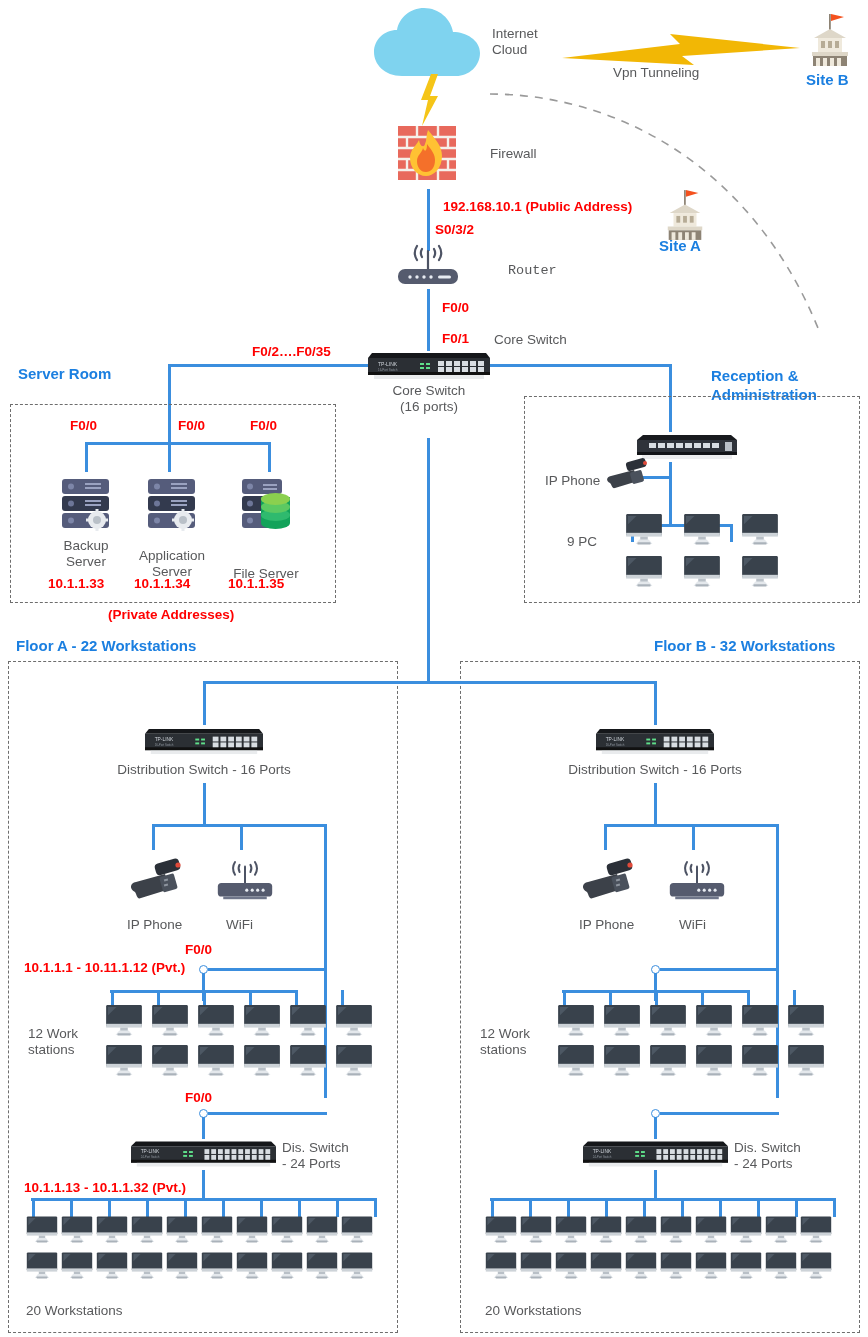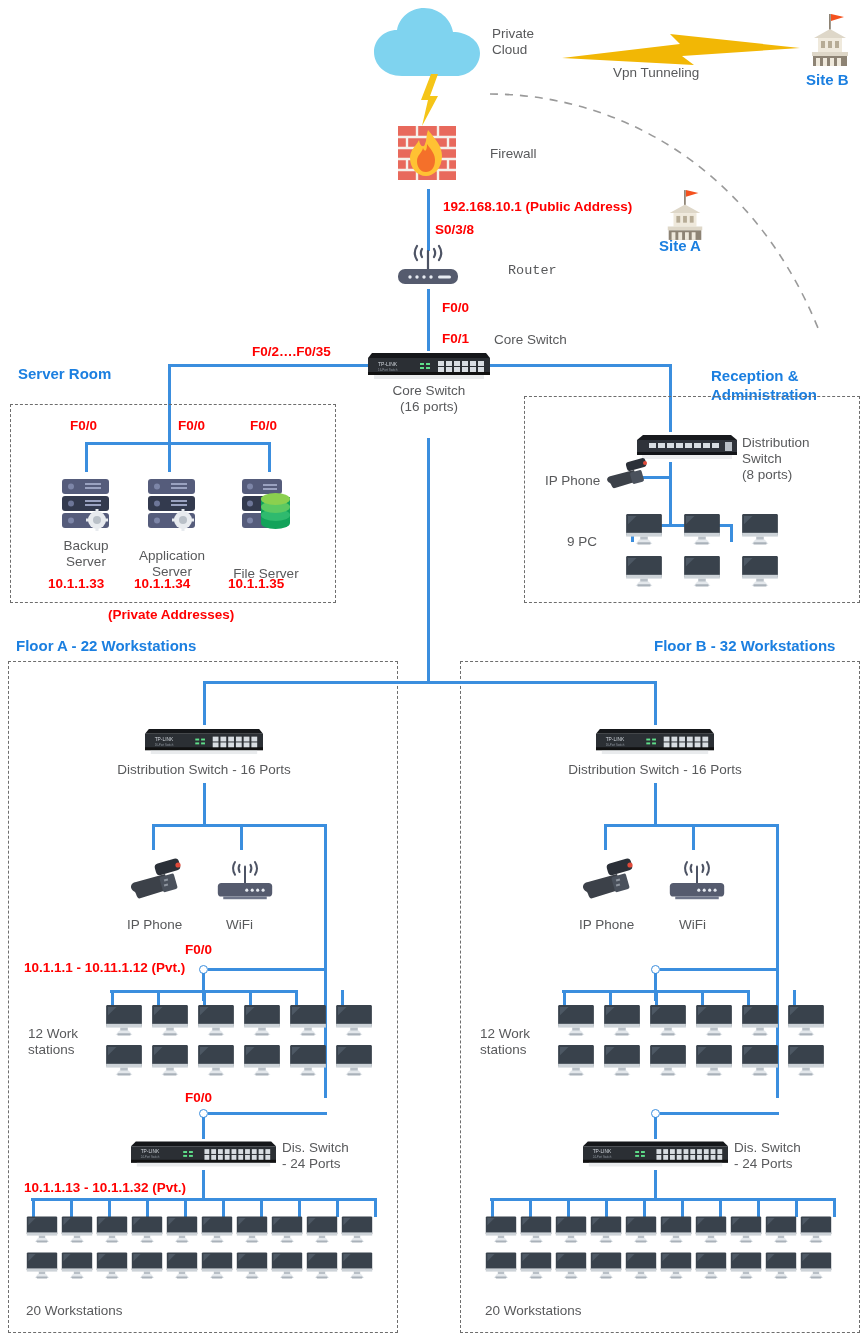--- a/index.html
+++ b/index.html
@@ -22,21 +22,21 @@
 <body>
 
 <div id="stage">
 
   <div class="node" style="left:372px;top:6px;">
     <svg width="116" height="72" viewBox="0 0 116 72">
       <path d="M30 70 C12 70 2 58 2 46 C2 34 12 24 25 24 C27 12 38 2 52 2
                C67 2 79 13 81 26 C94 26 108 34 108 47 C108 60 97 70 84 70 Z" fill="#7fd3ef"></path>
     </svg>
   </div>
-  <div class="abs lbl" style="left:492px;top:26px;">Private
+  <div class="abs lbl" style="left:492px;top:26px;">Internet
 Cloud</div>
 
   <div class="node" style="left:418px;top:74px;">
     <svg width="24" height="52" viewBox="0 0 24 52">
       <polygon points="13,0 3,26 10,26 4,52 20,22 12,22 20,0" fill="#f5c518"></polygon>
     </svg>
   </div>
 
   <div class="node" style="left:562px;top:32px;">
     <svg width="238" height="36" viewBox="0 0 238 36">
@@ -95,21 +95,21 @@
       <path d="M30 4 C38 14 44 20 44 30 C44 42 36 50 28 50 C19 50 12 42 12 32
                C12 24 18 20 21 14 C22 21 26 22 27 18 C29 14 28 9 30 4 Z" fill="#ffc233"></path>
       <path d="M29 18 C34 25 37 28 37 34 C37 42 33 46 28 46 C22 46 19 41 19 35
                C19 29 24 27 25 22 C27 27 29 25 29 18 Z" fill="#f4702a"></path>
     </svg>
   </div>
   <div class="abs lbl" style="left:490px;top:146px;">Firewall</div>
 
   <div class="ln" style="left:427px;top:189px;width:3px;height:62px;"></div>
   <div class="abs lbl-red" style="left:443px;top:199px;">192.168.10.1 (Public Address)</div>
-  <div class="abs lbl-red" style="left:435px;top:222px;">S0/3/8</div>
+  <div class="abs lbl-red" style="left:435px;top:222px;">S0/3/2</div>
 
   <div class="node" style="left:662px;top:188px;">
     <svg width="46" height="54" viewBox="0 0 48 56">
       <rect x="23" y="2" width="1.8" height="16" fill="#8d8374"></rect>
       <polygon points="25,2 38,5 25,9" fill="#f4511e"></polygon>
       <polygon points="24,17 40,26 8,26" fill="#ded7c8"></polygon>
       <rect x="12" y="26" width="24" height="14" fill="#efe9dc"></rect>
       <rect x="15" y="29" width="4" height="7" fill="#b6ab95"></rect>
       <rect x="22" y="29" width="4" height="7" fill="#b6ab95"></rect>
       <rect x="29" y="29" width="4" height="7" fill="#b6ab95"></rect>
@@ -299,23 +299,20 @@
           <rect x="39" y="11" width="7" height="5"></rect>
         <rect x="48" y="11" width="7" height="5"></rect>
           <rect x="57" y="11" width="7" height="5"></rect>
         <rect x="66" y="11" width="7" height="5"></rect>
           <rect x="75" y="11" width="7" height="5"></rect>
       </g>
       <rect x="88" y="10" width="7" height="9" fill="#b9bfc6"></rect>
       <rect x="5" y="23" width="90" height="4" fill="#cfd3d8" opacity="0.4"></rect>
     </svg>
   </div>
-  <div class="cap" style="left:742px;top:435px;width:120px;text-align:left;white-space:pre;">Distribution
-Switch
-(8 ports)</div>
 
   <div class="ln" style="left:669px;top:462px;width:3px;height:64px;"></div>
   <div class="ln" style="left:614px;top:476px;width:58px;height:3px;"></div>
 
   <div class="node" style="left:604px;top:457px;">
     <svg width="46" height="34" viewBox="0 0 46 34">
       <path d="M6 26 C2 24 2 20 7 19 L30 13 L34 24 L11 31 C8 32 8 28 6 26 Z" fill="#3c4149"></path>
       <rect x="22" y="3" width="20" height="9" rx="3" transform="rotate(-16 32 7)" fill="#2b3038"></rect>
       <rect x="27" y="14" width="12" height="12" rx="2" transform="rotate(-16 33 20)" fill="#4a515c"></rect>
       <circle cx="41" cy="6" r="2" fill="#e04a3a"></circle>

